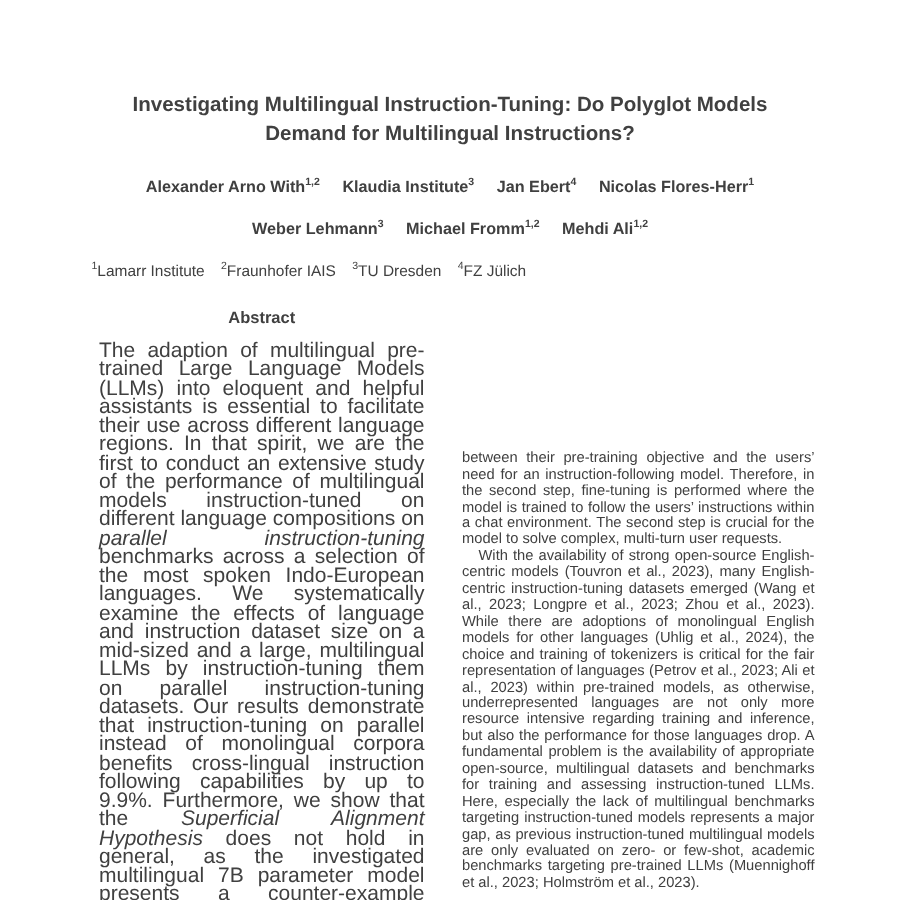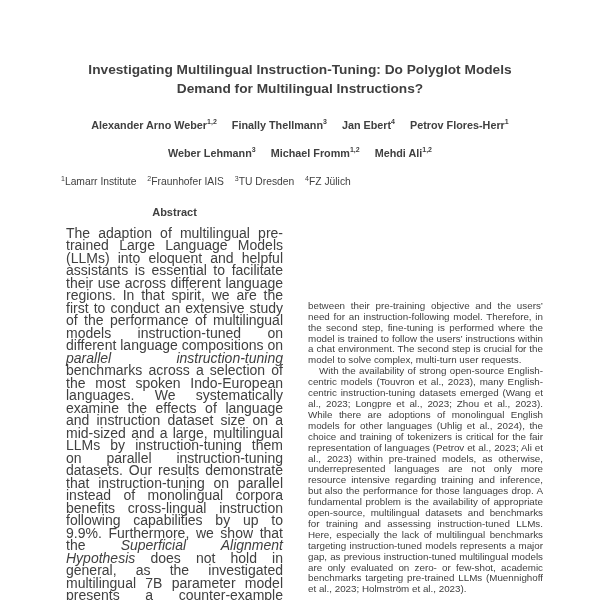--- a/index.html
+++ b/index.html
@@ -87,24 +87,24 @@
 </style>
 </head>
 <body>
 
 <div class="page">
   <div class="inner">
 
     <h1 class="title">Investigating Multilingual Instruction-Tuning: Do Polyglot Models Demand for Multilingual Instructions?</h1>
 
     <div class="authors">
-      <span class="author"><span>Alexander Arno Weber</span><sup class="sup">1,2</sup></span>
-      <span class="author"><span>Finally Thellmann</span><sup class="sup">3</sup></span>
+      <span class="author"><span>Alexander Arno With</span><sup class="sup">1,2</sup></span>
+      <span class="author"><span>Klaudia Institute</span><sup class="sup">3</sup></span>
       <span class="author"><span>Jan Ebert</span><sup class="sup">4</sup></span>
-      <span class="author"><span>Petrov Flores-Herr</span><sup class="sup">1</sup></span>
+      <span class="author"><span>Nicolas Flores-Herr</span><sup class="sup">1</sup></span>
     </div>
 
     <div class="authors second">
       <span class="author"><span>Weber Lehmann</span><sup class="sup">3</sup></span>
       <span class="author"><span>Michael Fromm</span><sup class="sup">1,2</sup></span>
       <span class="author"><span>Mehdi Ali</span><sup class="sup">1,2</sup></span>
     </div>
 
     <div class="affiliations">
       <span class="affil"><sup class="sup">1</sup><span>Lamarr Institute</span></span>

